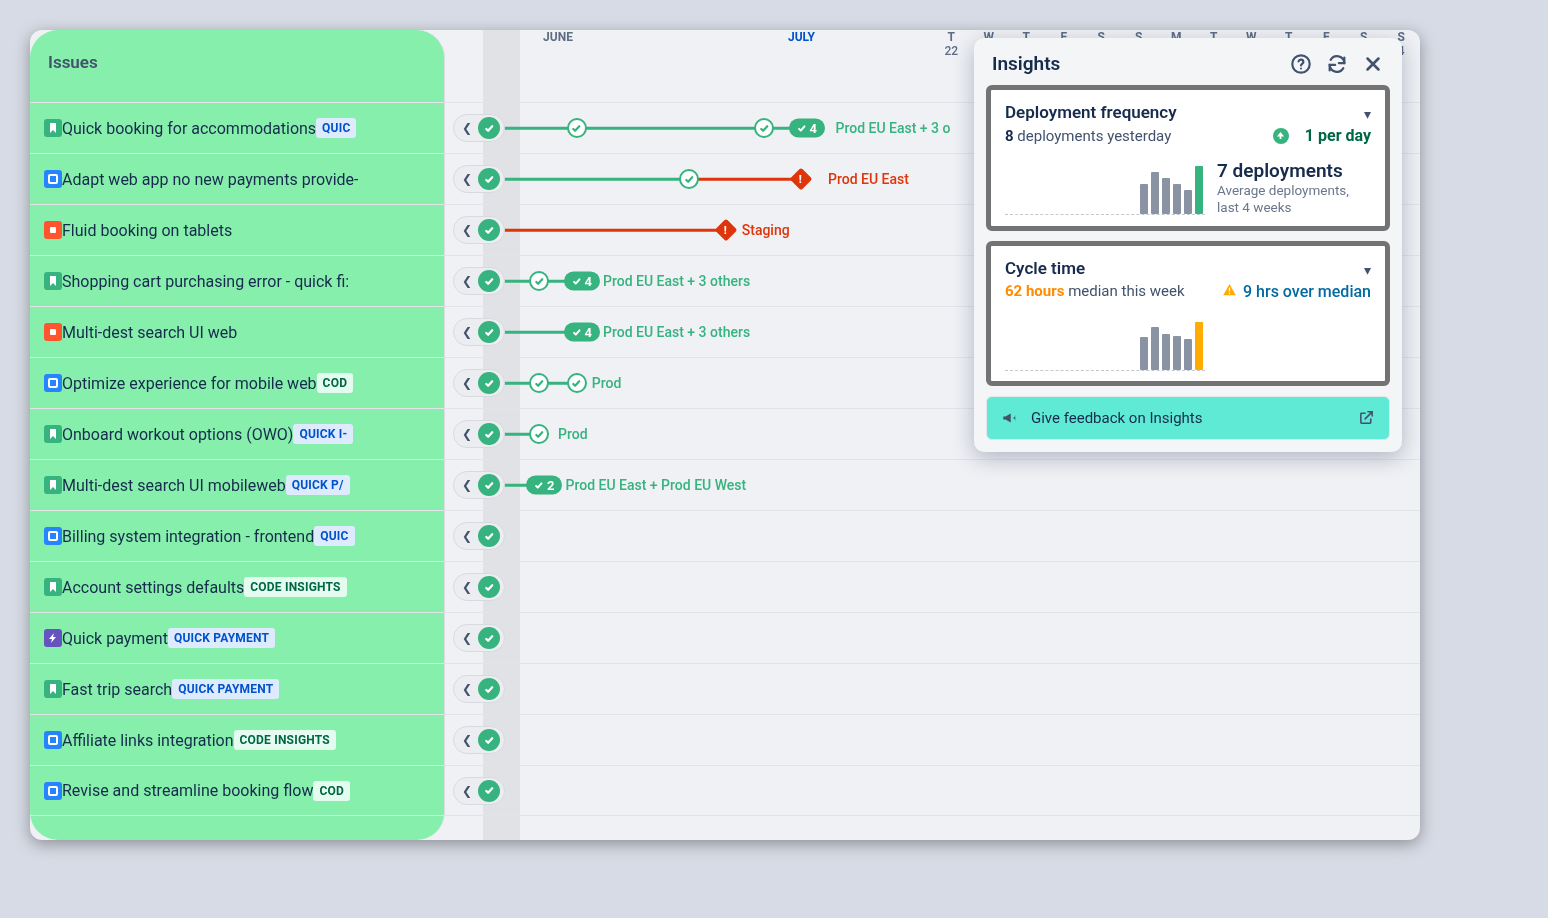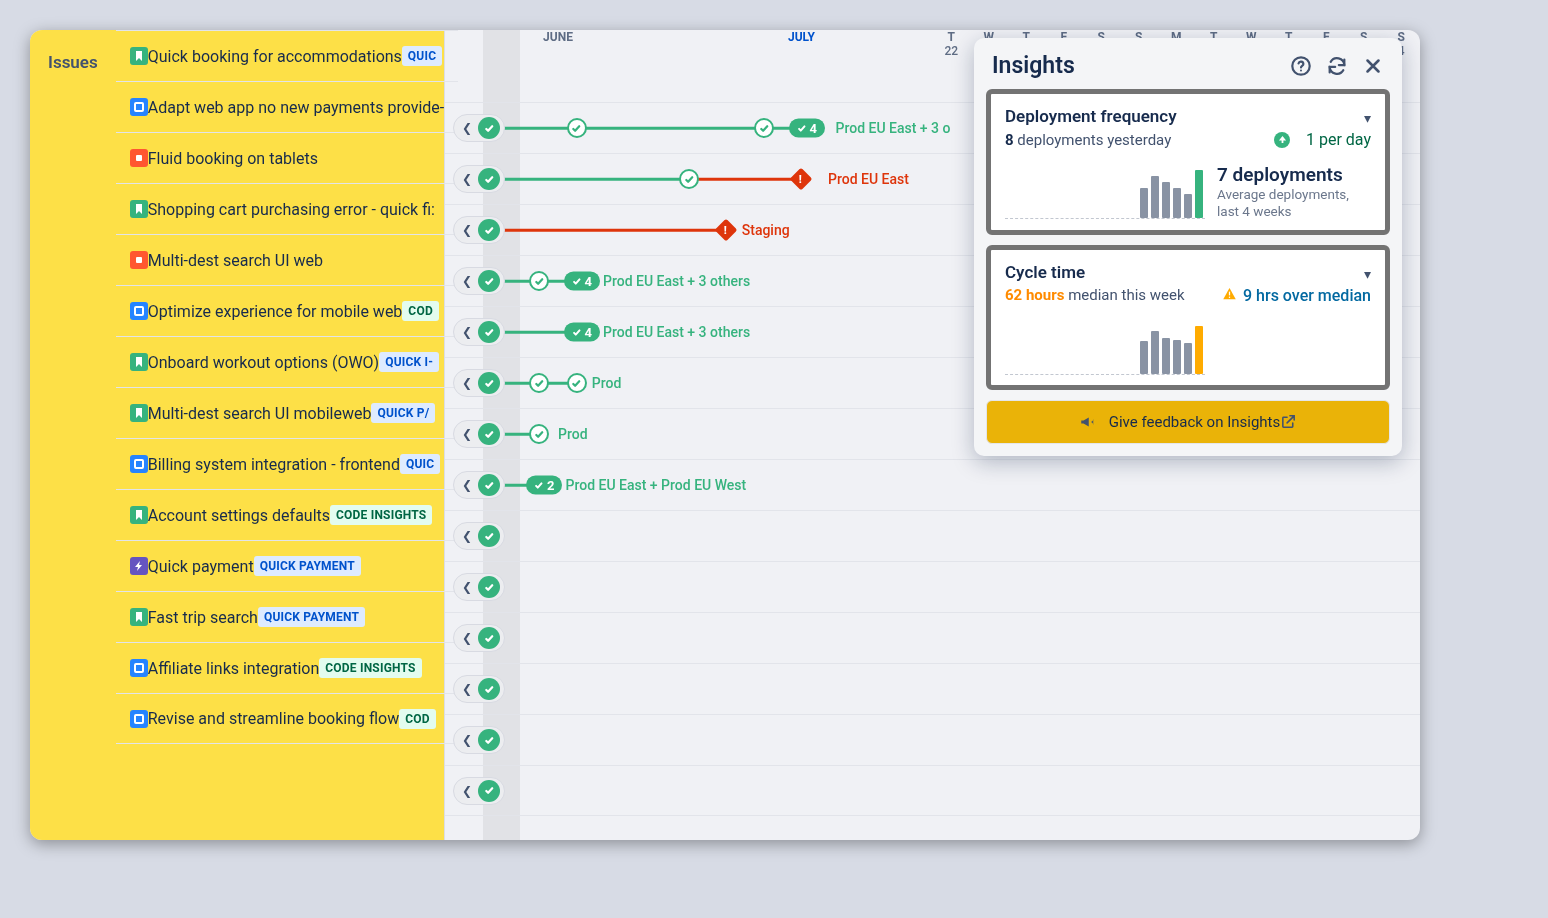--- a/index.html
+++ b/index.html
@@ -21,22 +21,23 @@
     overflow: hidden;
     display: flex;
   }
 
   
   .issues-col {
     width: 415px;
     flex: 0 0 415px;
     border-right: 1px solid #dcdde3;
     display: flex;
-    flex-direction: row;
-    background: #fde047;
+    flex-direction: column;
+    background: #86efac;
+    border-radius: 28px;
   }
   .issues-header {
     height: 72px;
     padding: 22px 18px 10px 18px;
     font-size: 17px;
     font-weight: 600;
     color: #42526E;
   }
   .issue-row {
     height: 51px;
@@ -192,37 +193,37 @@
     background: #F4F5F7;
     border-radius: 10px;
     box-shadow: 0 6px 22px rgba(9,30,66,0.28);
     padding: 10px 12px 12px 12px;
     z-index: 50;
   }
   .insights-header {
     display:flex; align-items:center; justify-content:space-between;
     padding: 4px 6px 10px 6px;
   }
-  .insights-title { font-size:23px; font-weight:600; color:#172B4D; }
+  .insights-title { font-size:19px; font-weight:600; color:#172B4D; }
   .insights-header .icons { display:flex; gap:14px; align-items:center; }
   .ihead-icon { width:22px; height:22px; color:#42526E; cursor:pointer; }
   .ihead-icon svg { width:100%; height:100%; }
 
   .card {
     background:#fff; border:5px solid #737373; border-radius:6px;
     padding:12px 14px 10px 14px; margin-bottom:10px;
     position:relative;
   }
   .card-title-row { display:flex; justify-content:space-between; align-items:flex-start; }
   .card-title { font-size:17px; font-weight:600; color:#172B4D; }
   .card-chevron { color:#42526E; font-size:14px; cursor:pointer; padding-top:4px; }
   .card-sub-row { display:flex; justify-content:space-between; align-items:center; margin-top:4px; }
   .card-sub { font-size:15px; color:#42526E; }
   .card-sub b { color:#172B4D; font-weight:700; }
-  .trend { display:flex; align-items:center; gap:16px; font-weight:400; color:#006644; }
+  .trend { display:flex; align-items:center; gap:16px; font-weight:700; color:#006644; }
   .trend-up {
     width:16px; height:16px; border-radius:50%; background:#36B37E;
     display:inline-flex; align-items:center; justify-content:center;
   }
   .trend-up svg { width:9px; height:9px; color:#fff; }
   .card-chart-row {
     display:flex; align-items:center; gap:12px; margin-top:14px;
   }
   .mini-chart {
     display:flex; align-items:flex-end; gap:3px;
@@ -236,22 +237,22 @@
   .mini-chart .bar.hi { background:#36B37E; }
   .mini-chart .bar.hy { background:#FFAB00; }
   .chart-side .big { font-size:19px; font-weight:600; color:#172B4D; }
   .chart-side .small { font-size:13.5px; color:#6B778C; line-height:1.25; }
 
   .warn-row { display:flex; align-items:center; gap:6px; font-weight:500; }
   .warn-row .warn-tri { color:#FFAB00; }
   .hours-orange { color:#FF8B00; font-weight:700; }
 
   .feedback-card {
-    display:flex; align-items:center; justify-content:center;
-    padding:12px 14px; background:#eab308; border:1px solid #E4E6EA; border-radius:6px;
+    display:flex; align-items:center; justify-content:space-between;
+    padding:12px 14px; background:#5eead4; border:1px solid #E4E6EA; border-radius:6px;
     cursor:pointer;
   }
   .feedback-card .left { display:flex; align-items:center; gap:12px; color:#172B4D; font-size:15px; }
   .mega-icon { color:#42526E; width:18px; height:18px; }
   .ext-icon { color:#42526E; width:17px; height:17px; }
 </style>
 </head>
 <body>
 
 <div class="app-window">

